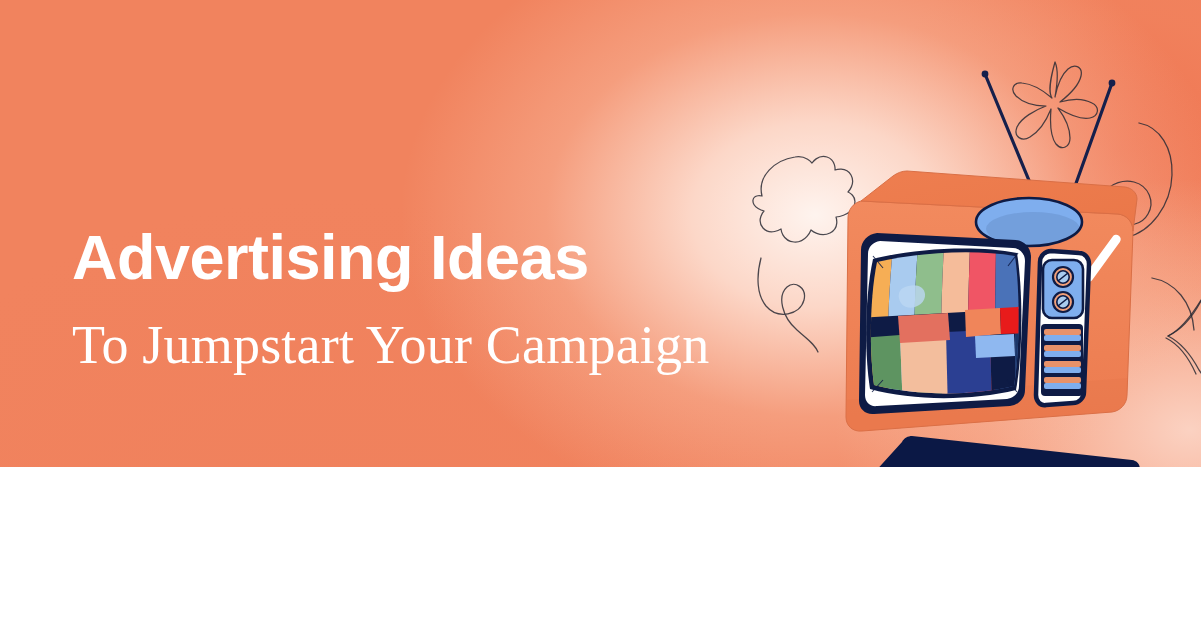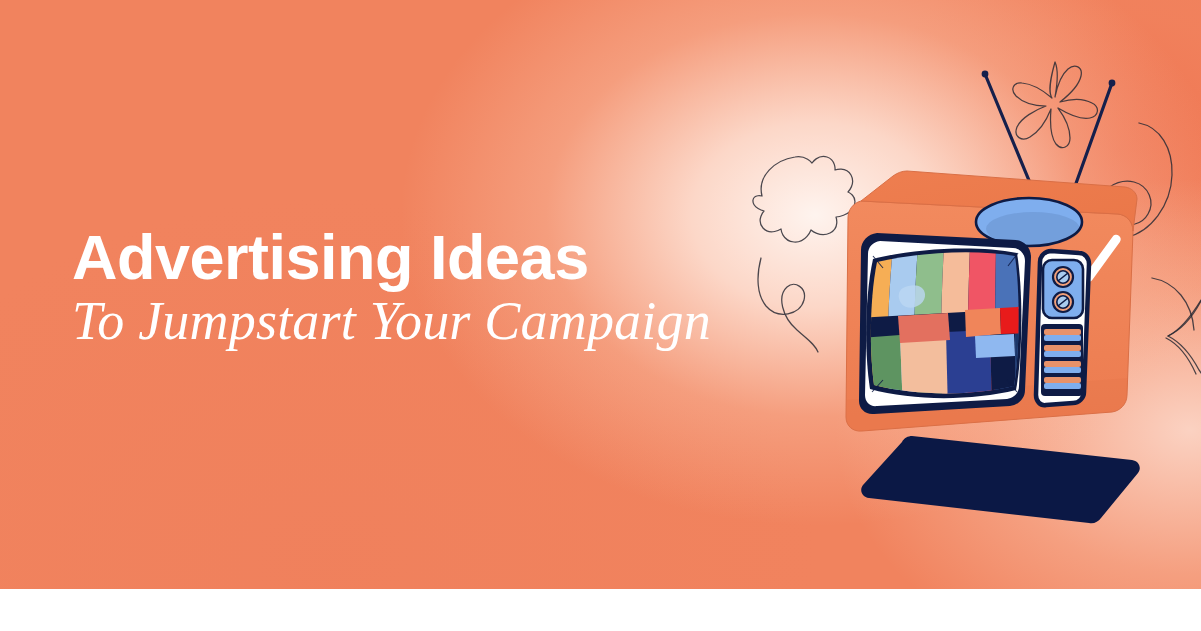--- a/index.html
+++ b/index.html
@@ -3,21 +3,21 @@
 <meta charset="utf-8">
 <title>Advertising Ideas Banner</title>
 <style>
   * { margin:0; padding:0; box-sizing:border-box; }
   html,body{
     width:1201px; height:631px; overflow:hidden;
     font-family:"Liberation Sans", sans-serif;
   }
   #banner{
     position:relative;
-    width:1201px; height:589px;
+    width:1201px; height:467px;
     overflow:hidden;
     background:#F1835E;
   }
   
   .glow{
     position:absolute; inset:0;
     pointer-events:none;
   }
   .glow-a{
     background:radial-gradient(ellipse 560px 420px at 815px 215px,
@@ -55,25 +55,24 @@
     font-family:"Liberation Sans", sans-serif;
     font-weight:700;
     font-size:63px;
     line-height:1.0;
     letter-spacing:-0.5px;
     white-space:nowrap;
   }
   #subtitle{
     color:#ffffff;
     font-family:"Liberation Serif", serif;
-    font-style:italic;
     font-weight:400;
     font-size:54px;
     line-height:1.0;
-    margin-top:5px;
+    margin-top:29px;
     letter-spacing:0.2px;
     white-space:nowrap;
   }
 
   
   #illustration{
     position:absolute;
     left:0; top:0;
     width:1201px; height:631px;
     z-index:4;

